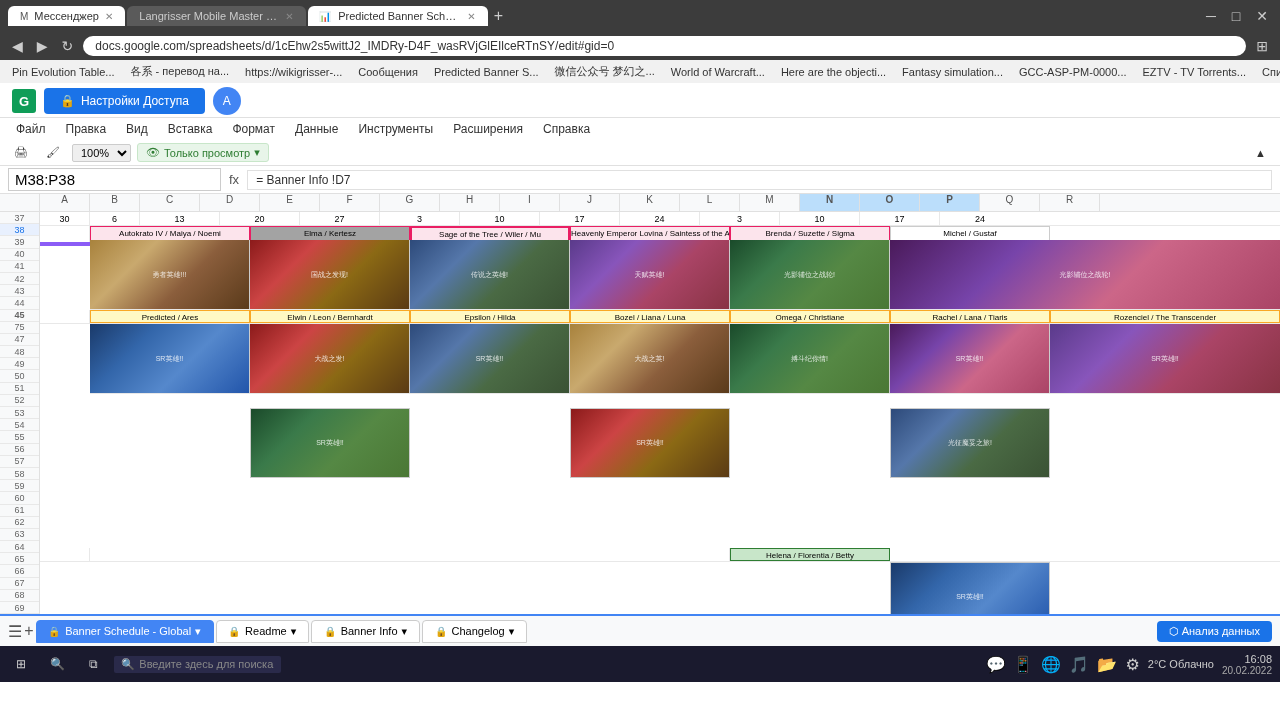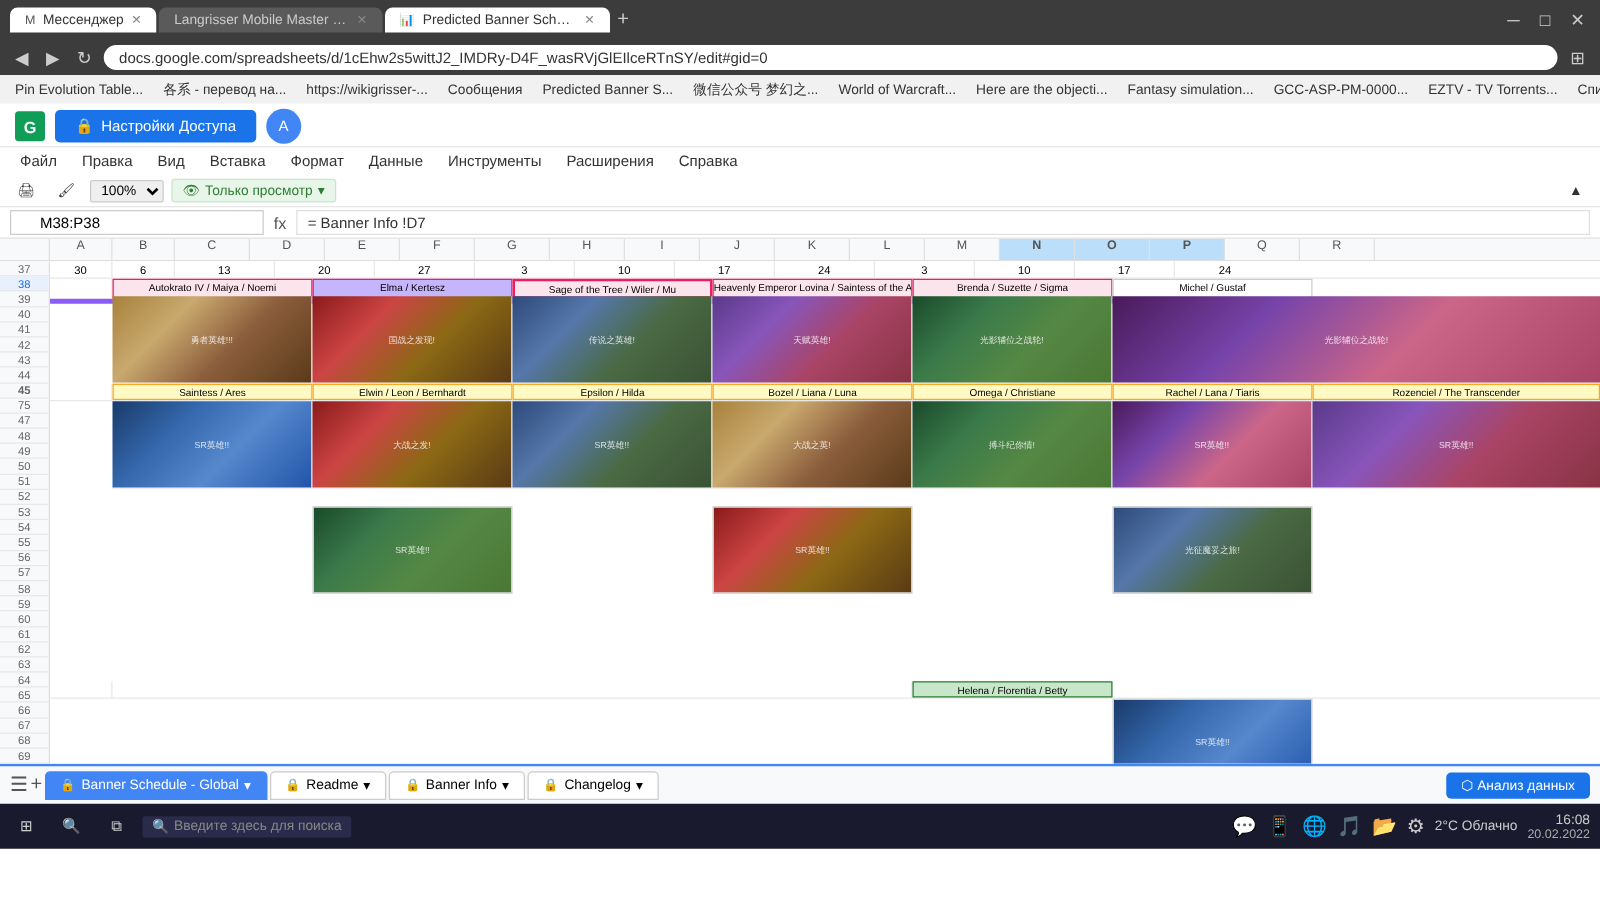--- a/index.html
+++ b/index.html
@@ -157,21 +157,21 @@
     <span>👁</span>
     <span>Только просмотр</span>
     <span>▾</span>
   </div>
   <div style="margin-left:auto;display:flex;align-items:center;gap:4px;">
     <button class="toolbar-btn">▲</button>
   </div>
 </div>
 
 <div class="formula-bar">
-  <input class="cell-ref" value="M38:P38" style="border: 1px solid rgb(204, 204, 204); padding: 2px 23px; font-size: 12px;">
+  <input class="cell-ref" value="M38:P38" style="border: 1px solid rgb(204, 204, 204); padding: 2px 6px; font-size: 15px;">
   <span class="formula-fx">fx</span>
   <div class="formula-input" style="border:1px solid #e0e0e0;padding:2px 8px;font-size:12px;background:#fff;flex:1;">= Banner  Info !D7</div>
 </div>
 
 <div style="display:flex;flex-direction:column;height:420px;overflow:hidden;">
 
   <div style="display:flex;background:#f8f9fa;border-bottom:1px solid #e0e0e0;height:18px;">
     <div style="width:40px;min-width:40px;border-right:1px solid #e0e0e0;"></div>
 
     <div style="width:50px;text-align:center;font-size:10px;color:#555;border-right:1px solid #e0e0e0;">A</div>
@@ -249,21 +249,21 @@
         <div style="width:80px;border-right:1px solid #e8e8e8;font-size:9px;text-align:center;line-height:14px;">10</div>
         <div style="width:80px;border-right:1px solid #e8e8e8;font-size:9px;text-align:center;line-height:14px;">17</div>
         <div style="width:80px;font-size:9px;text-align:center;line-height:14px;">24</div>
       </div>
 
       <div style="position:absolute;top:14px;left:0;right:0;height:20px;display:flex;border-bottom:4px solid #8b5cf6;">
         <div style="width:50px;border-right:1px solid #e8e8e8;"></div>
 
         <div style="width:160px;background:#fce4ec;border:1px solid #e91e63;border-right:1px solid #e91e63;font-size:8px;text-align:center;line-height:14px;overflow:hidden;white-space:nowrap;">Autokrato IV / Maiya / Noemi</div>
 
-        <div style="width:160px;background:#c4b5fd;border:1px solid #e91e63;font-size:8px;text-align:center;line-height:14px;overflow:hidden;white-space:nowrap;">Elma / Kertesz</div>
+        <div style="width:160px;background:#a3a3a3;border:1px solid #e91e63;font-size:8px;text-align:center;line-height:14px;overflow:hidden;white-space:nowrap;">Elma / Kertesz</div>
 
         <div style="width:160px;background:#fce4ec;border:2px solid #e91e63;font-size:8px;text-align:center;line-height:14px;overflow:hidden;white-space:nowrap;">Sage of the Tree / Wiler / Mu</div>
 
         <div style="width:160px;background:#fce4ec;border:1px solid #e91e63;font-size:8px;text-align:center;line-height:14px;overflow:hidden;white-space:nowrap;">Heavenly Emperor Lovina / Saintess of the Arc...</div>
 
         <div style="width:160px;background:#fce4ec;border:1px solid #e91e63;font-size:8px;text-align:center;line-height:14px;overflow:hidden;white-space:nowrap;">Brenda / Suzette / Sigma</div>
 
         <div style="width:160px;background:#fff;border:1px solid #ccc;font-size:8px;text-align:center;line-height:14px;overflow:hidden;white-space:nowrap;">Michel / Gustaf</div>
       </div>
 
@@ -283,21 +283,21 @@
         <div style="width:160px;border-right:1px solid #ccc;overflow:hidden;" class="img-box gradient-5">
           <span style="font-size:7px;color:rgba(255,255,255,0.8);">光影辅位之战轮!</span>
         </div>
         <div style="flex:1;overflow:hidden;" class="img-box gradient-6">
           <span style="font-size:7px;color:rgba(255,255,255,0.8);">光影辅位之战轮!</span>
         </div>
       </div>
 
       <div style="position:absolute;top:98px;left:0;right:0;height:14px;display:flex;border-bottom:1px solid #e8e8e8;">
         <div style="width:50px;border-right:1px solid #e8e8e8;"></div>
-        <div style="width:160px;background:#fff9c4;border:1px solid #f9a825;font-size:8px;text-align:center;line-height:14px;overflow:hidden;white-space:nowrap;">Saintess / Ares</div>
+        <div style="width:160px;background:#fff9c4;border:1px solid #f9a825;font-size:8px;text-align:center;line-height:14px;overflow:hidden;white-space:nowrap;">Predicted / Ares</div>
         <div style="width:160px;background:#fff9c4;border:1px solid #f9a825;font-size:8px;text-align:center;line-height:14px;overflow:hidden;white-space:nowrap;">Elwin / Leon / Bernhardt</div>
         <div style="width:160px;background:#fff9c4;border:1px solid #f9a825;font-size:8px;text-align:center;line-height:14px;overflow:hidden;white-space:nowrap;">Epsilon / Hilda</div>
         <div style="width:160px;background:#fff9c4;border:1px solid #f9a825;font-size:8px;text-align:center;line-height:14px;overflow:hidden;white-space:nowrap;">Bozel / Liana / Luna</div>
         <div style="width:160px;background:#fff9c4;border:1px solid #f9a825;font-size:8px;text-align:center;line-height:14px;overflow:hidden;white-space:nowrap;">Omega / Christiane</div>
         <div style="width:160px;background:#fff9c4;border:1px solid #f9a825;font-size:8px;text-align:center;line-height:14px;overflow:hidden;white-space:nowrap;">Rachel / Lana / Tiaris</div>
         <div style="flex:1;background:#fff9c4;border:1px solid #f9a825;font-size:8px;text-align:center;line-height:14px;overflow:hidden;white-space:nowrap;">Rozenciel / The Transcender</div>
       </div>
 
       <div style="position:absolute;top:112px;left:50px;right:0;height:70px;display:flex;border-bottom:1px solid #e8e8e8;">
         <div style="width:160px;border-right:1px solid #ccc;overflow:hidden;" class="img-box gradient-7">

